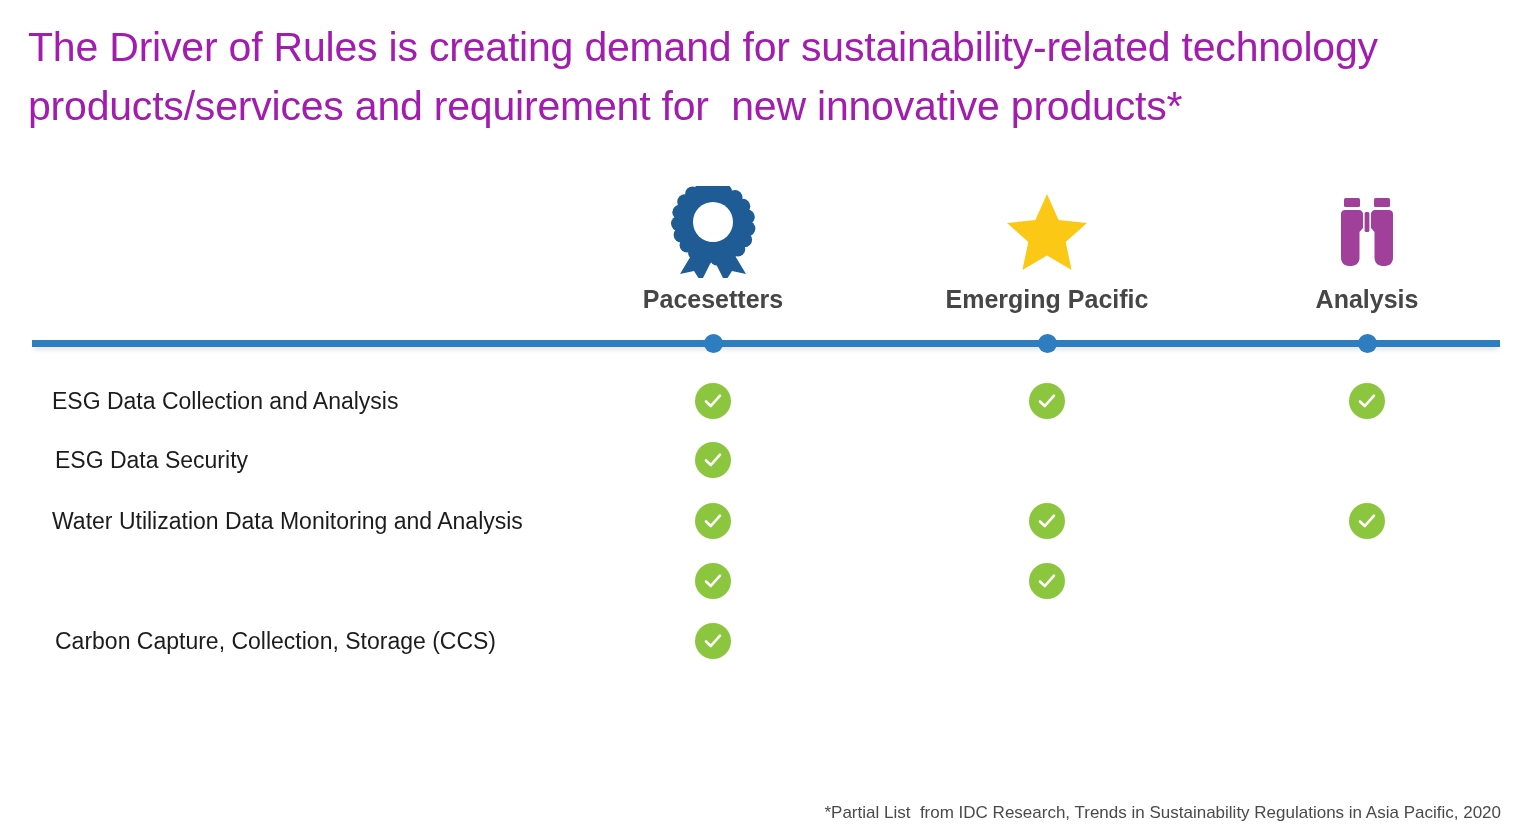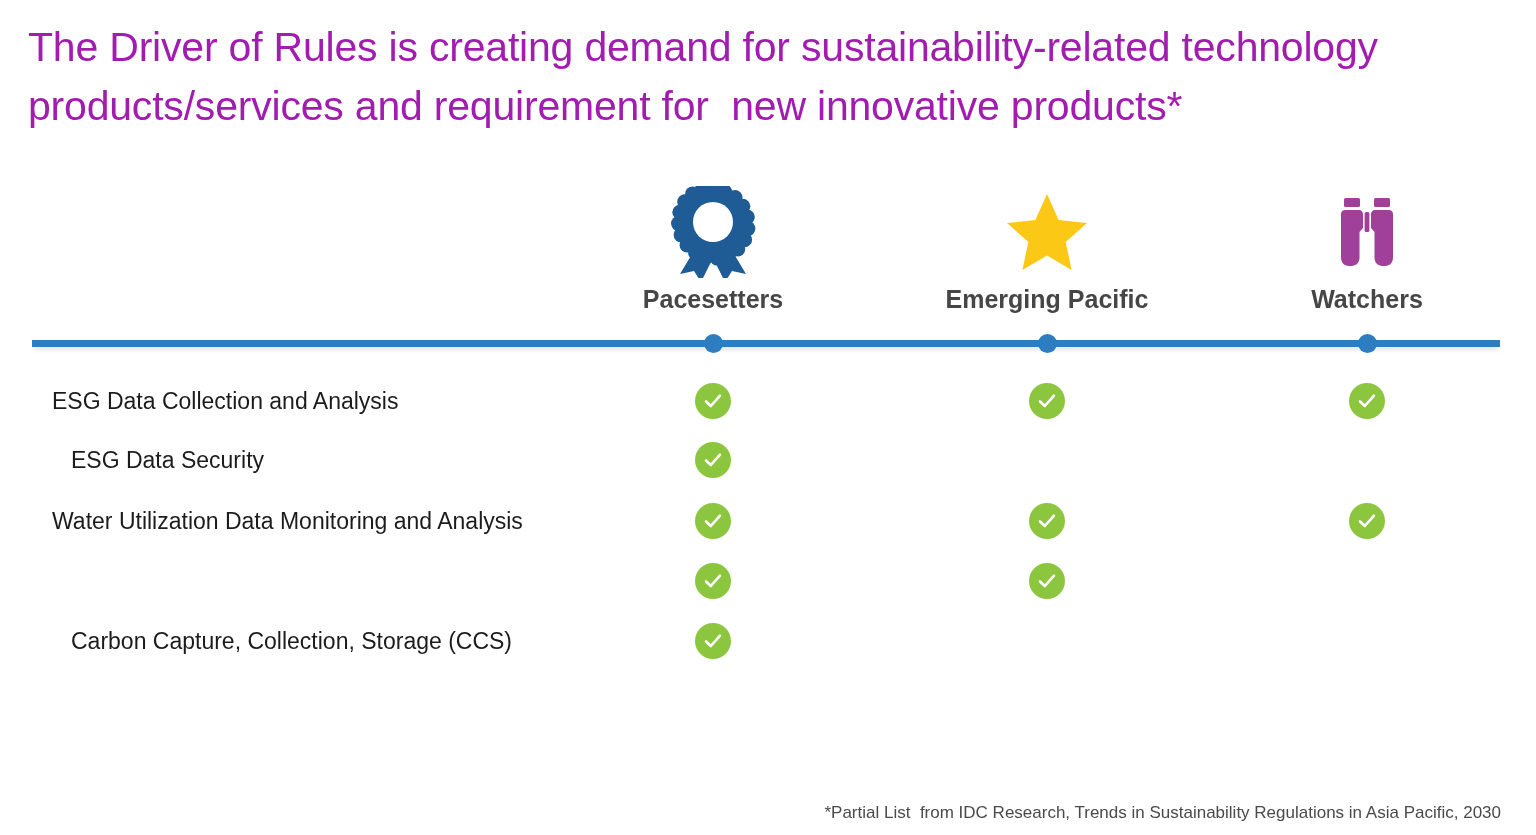--- a/index.html
+++ b/index.html
@@ -98,21 +98,21 @@
   .row-label {
     position: absolute;
     left: 52px;
     top: 50%;
     transform: translateY(-50%);
     font-size: 23px;
     font-weight: 400;
     color: #1c1c1c;
     white-space: nowrap;
   }
-  .row.indent .row-label { left: 55px; margin-left: 16px; }
+  .row.indent .row-label { left: 55px; }
 
   .cell {
     position: absolute;
     top: 50%;
     transform: translateY(-50%);
     width: 40px;
     height: 40px;
     display: flex;
     align-items: center;
     justify-content: center;
@@ -210,21 +210,21 @@
       <svg width="70" height="72" viewBox="0 0 70 72" aria-hidden="true">
         <g fill="#A0409B">
           <rect x="12" y="2" width="16" height="9" rx="1.5"></rect>
           <rect x="42" y="2" width="16" height="9" rx="1.5"></rect>
           <path d="M9 18 C9 15.5 10.8 14 13.2 14 L27 14 C29.3 14 31 15.8 31 18 L31 32 L27.5 36 L27.5 62 C27.5 66.4 24 70 19.4 70 L16.8 70 C12.4 70 9 66.4 9 62 Z"></path>
           <path d="M61 18 C61 15.5 59.2 14 56.8 14 L43 14 C40.7 14 39 15.8 39 18 L39 32 L42.5 36 L42.5 62 C42.5 66.4 46 70 50.6 70 L53.2 70 C57.6 70 61 66.4 61 62 Z"></path>
           <rect x="32.6" y="16" width="4.8" height="20" rx="1.6"></rect>
         </g>
       </svg>
     </div>
-    <div class="col-label">Watchers</div>
+    <div class="col-label">Analysis</div>
   </div>
 </div>
 
 <div class="axis"></div>
 <div class="axis-dot d0"></div>
 <div class="axis-dot d1"></div>
 <div class="axis-dot d2"></div>
 
 <div class="rows">
 
@@ -329,13 +329,13 @@
     <div class="cell k1">
       
     </div>
     <div class="cell k2">
       
     </div>
   </div>
 
 </div>
 
-<div class="footnote">*Partial List  from IDC Research, Trends in Sustainability Regulations in Asia Pacific, 2030</div>
+<div class="footnote">*Partial List  from IDC Research, Trends in Sustainability Regulations in Asia Pacific, 2020</div>
 
 </body></html>

